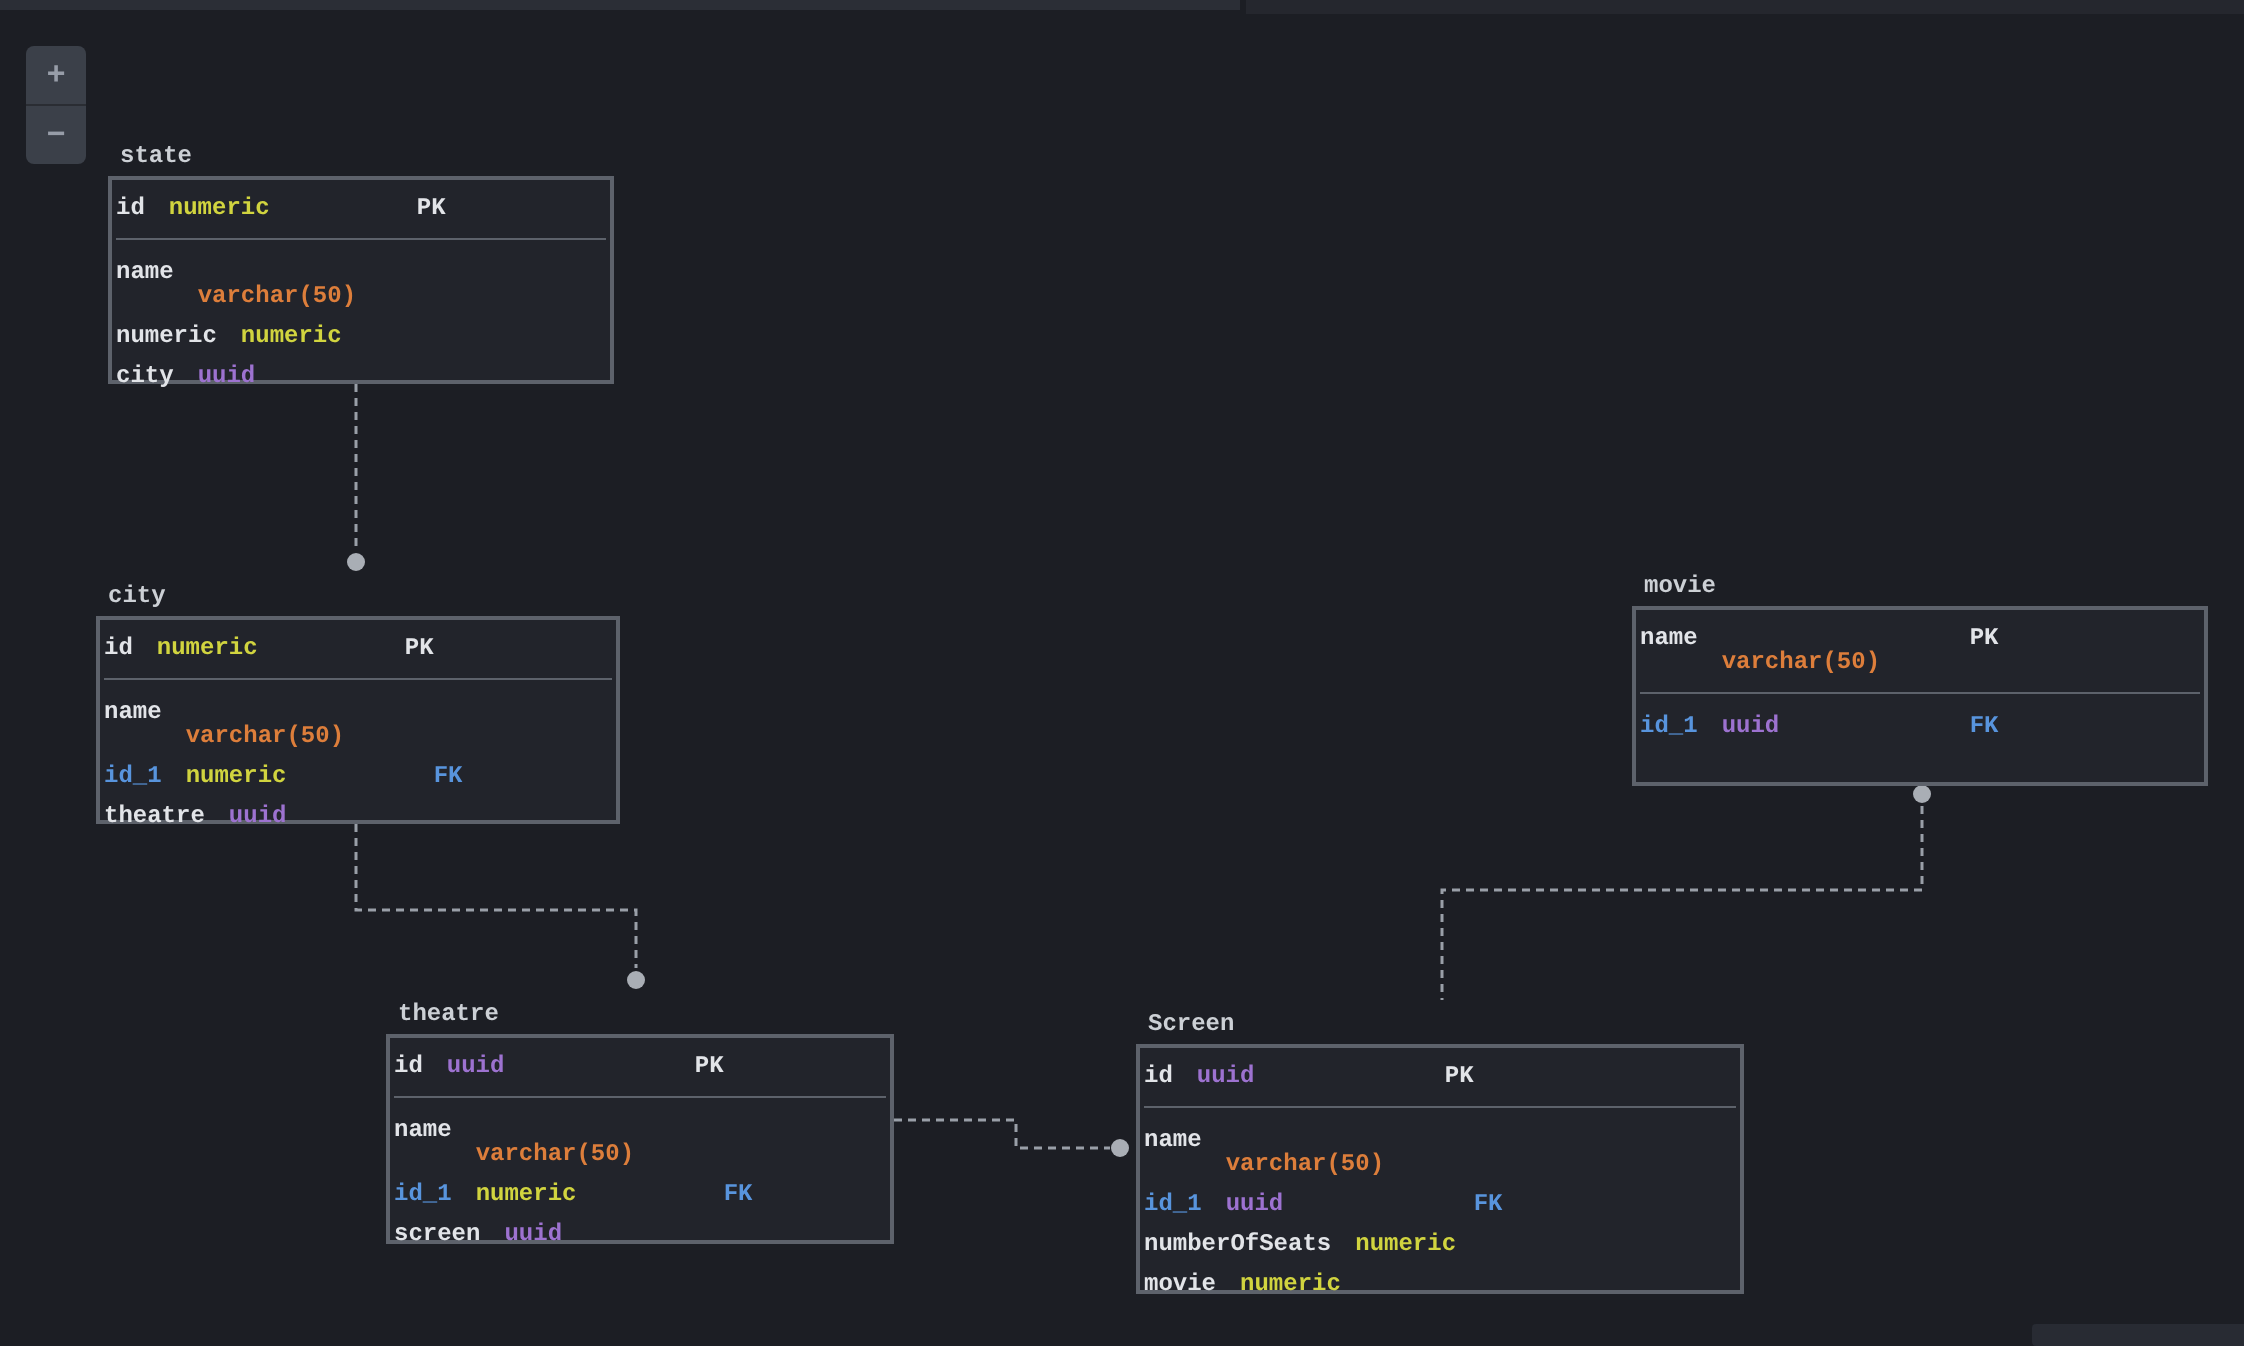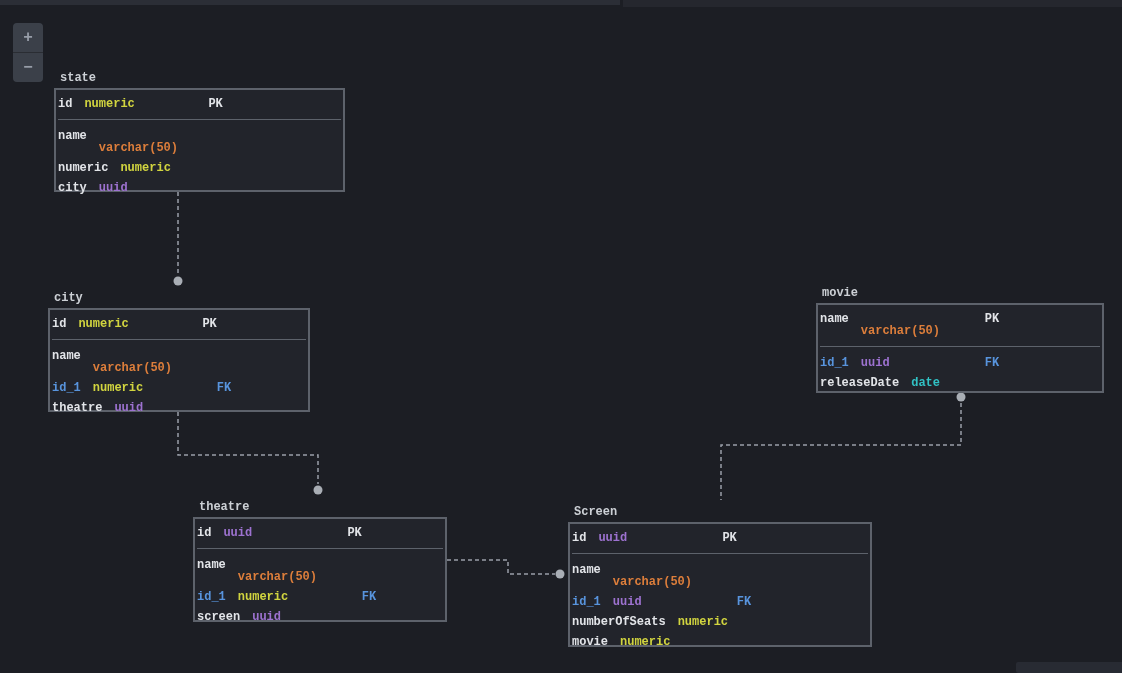--- a/index.html
+++ b/index.html
@@ -96,21 +96,21 @@
     <g>
       <polyline points="447,560 508,560 508,574 555,574"></polyline>
       <circle cx="560" cy="574" r="4.5"></circle>
     </g>
     <g>
       <circle cx="961" cy="397" r="4.5"></circle>
       <polyline points="961,403 961,445 721,445 721,500"></polyline>
     </g>
   </svg>
 
-  <div class="table" style="left:54px; top:71px; width:291px;">
+  <div class="table" style="left:54px; top:71px; width:253px;">
     <div class="table-label">state</div>
     <div class="table-box" style="height:104px;">
       <div class="row header">
         <span class="f">id</span>
         <span class="t ty-numeric">numeric</span>
         <span class="k">PK</span>
       </div>
       <div class="sep"></div>
       <div class="tbody">
         <div class="row">
@@ -169,25 +169,20 @@
         <span class="t ty-varchar">varchar(50)</span>
         <span class="k">PK</span>
       </div>
       <div class="sep"></div>
       <div class="tbody">
         <div class="row">
           <span class="f fk">id_1</span>
           <span class="t ty-uuid">uuid</span>
           <span class="k fk">FK</span>
         </div>
-        <div class="row">
-          <span class="f">releaseDate</span>
-          <span class="t ty-date">date</span>
-          <span class="k"></span>
-        </div>
       </div>
     </div>
   </div>
 
   <div class="table" style="left:193px; top:500px; width:254px;">
     <div class="table-label">theatre</div>
     <div class="table-box" style="height:105px;">
       <div class="row header">
         <span class="f">id</span>
         <span class="t ty-uuid">uuid</span>

